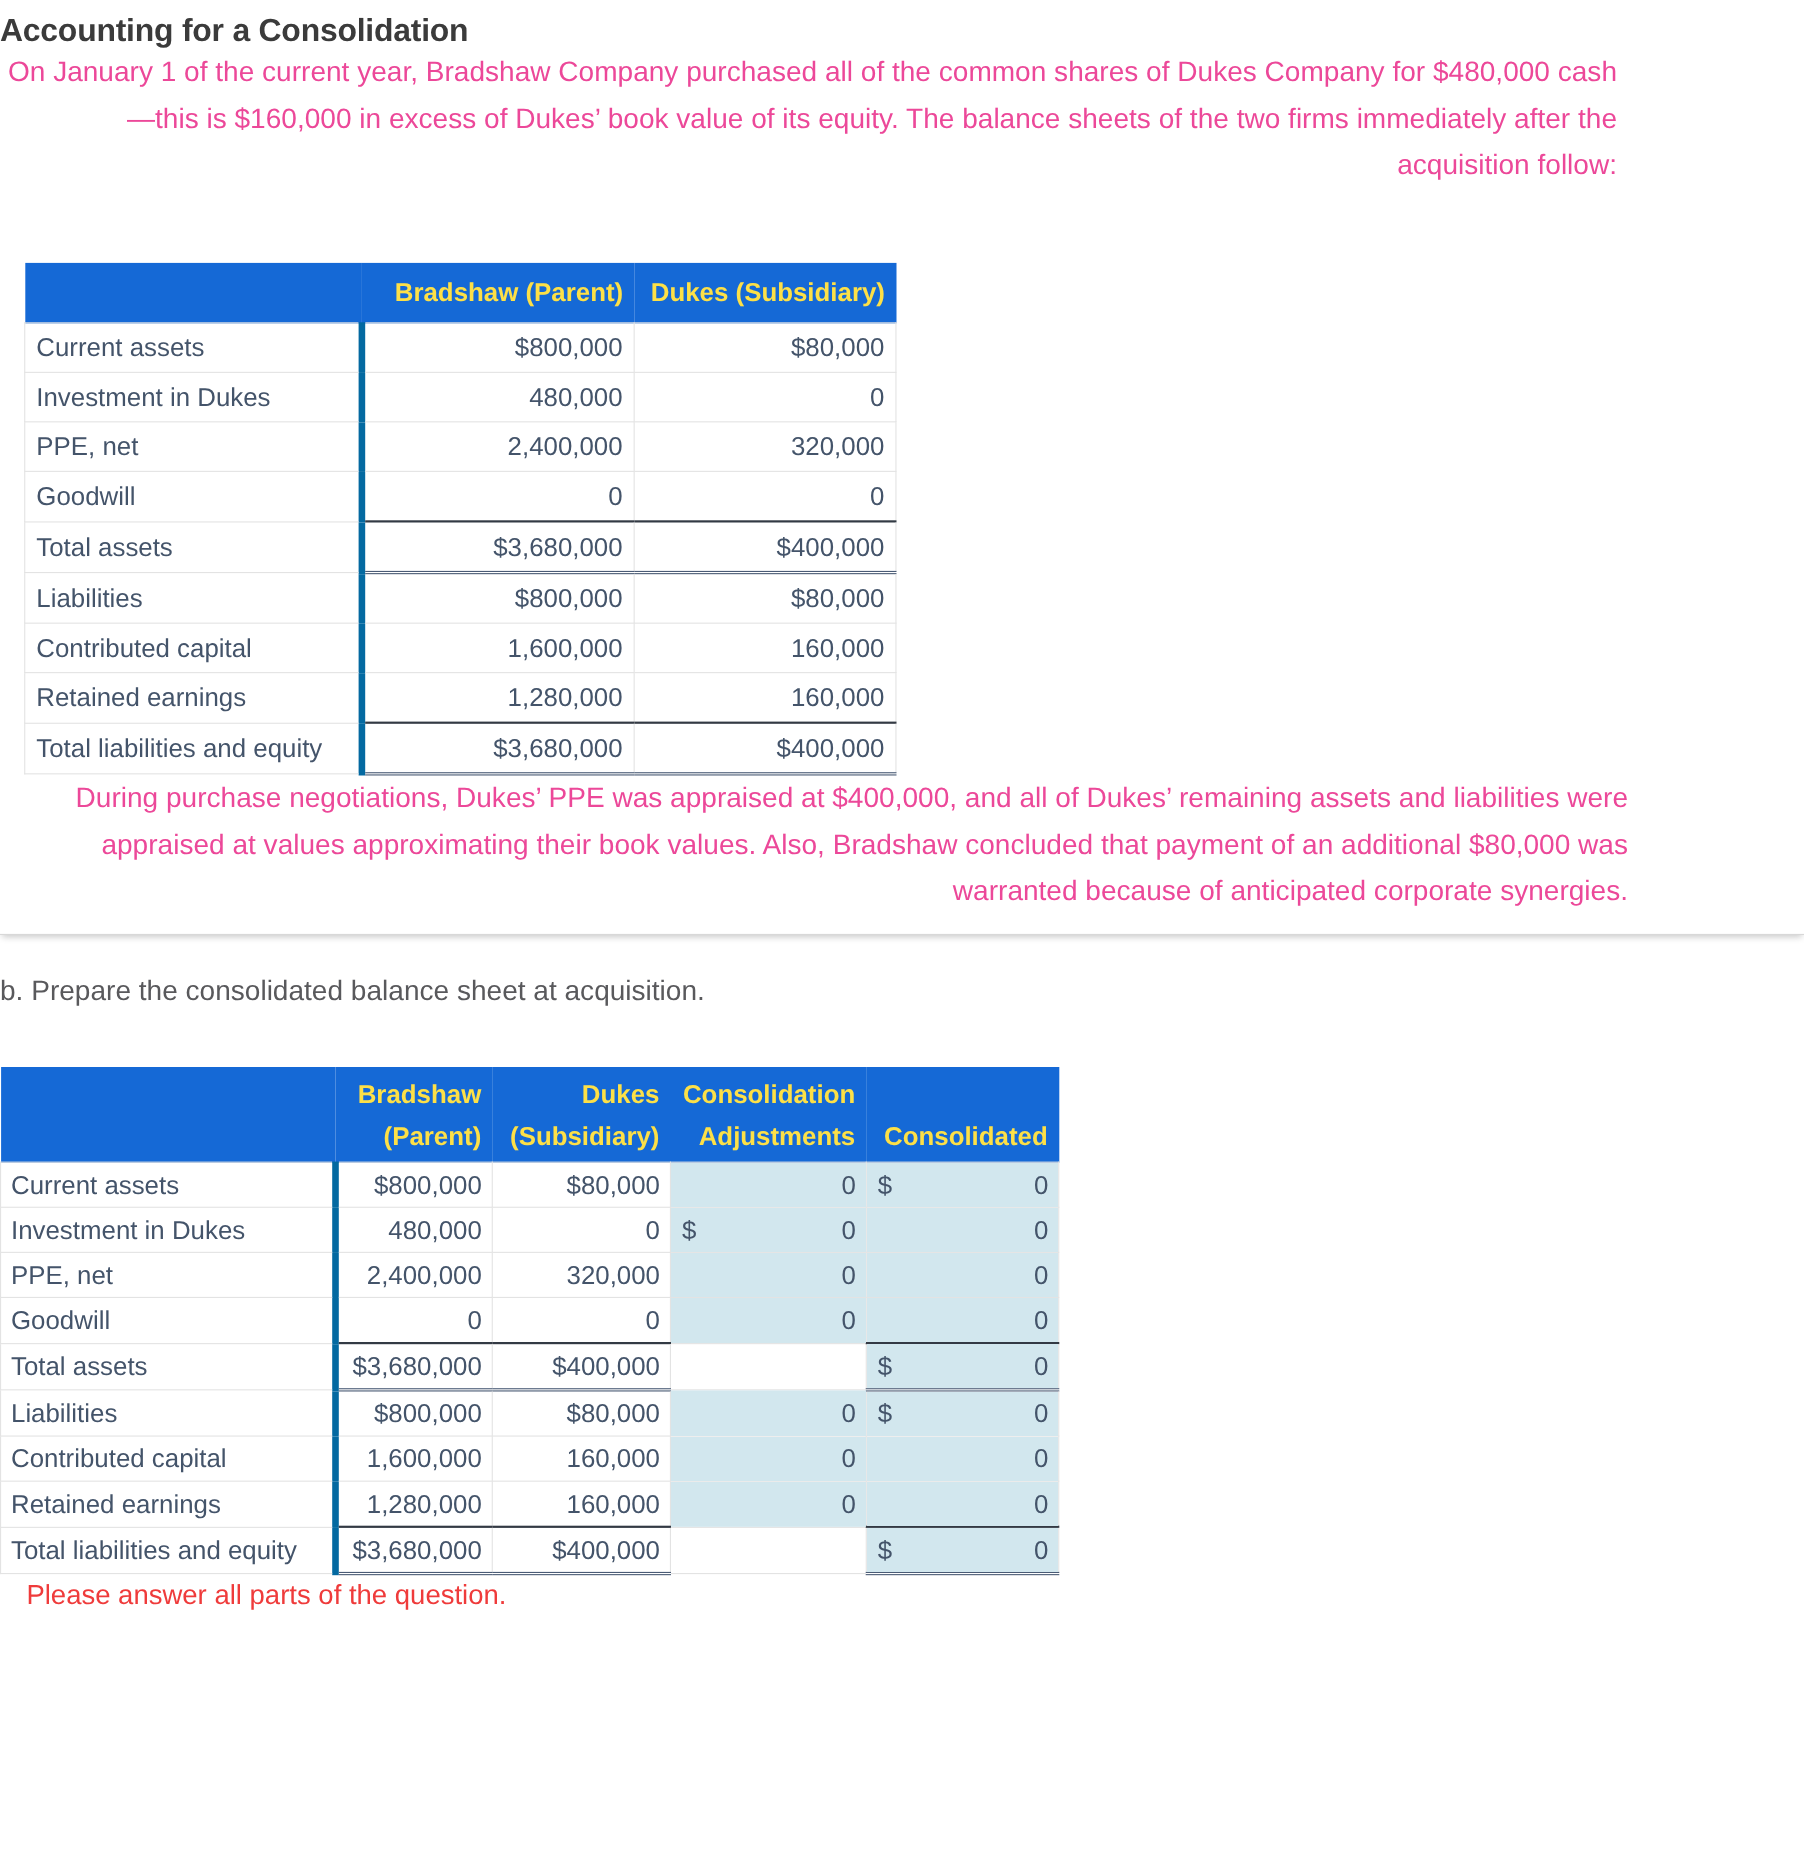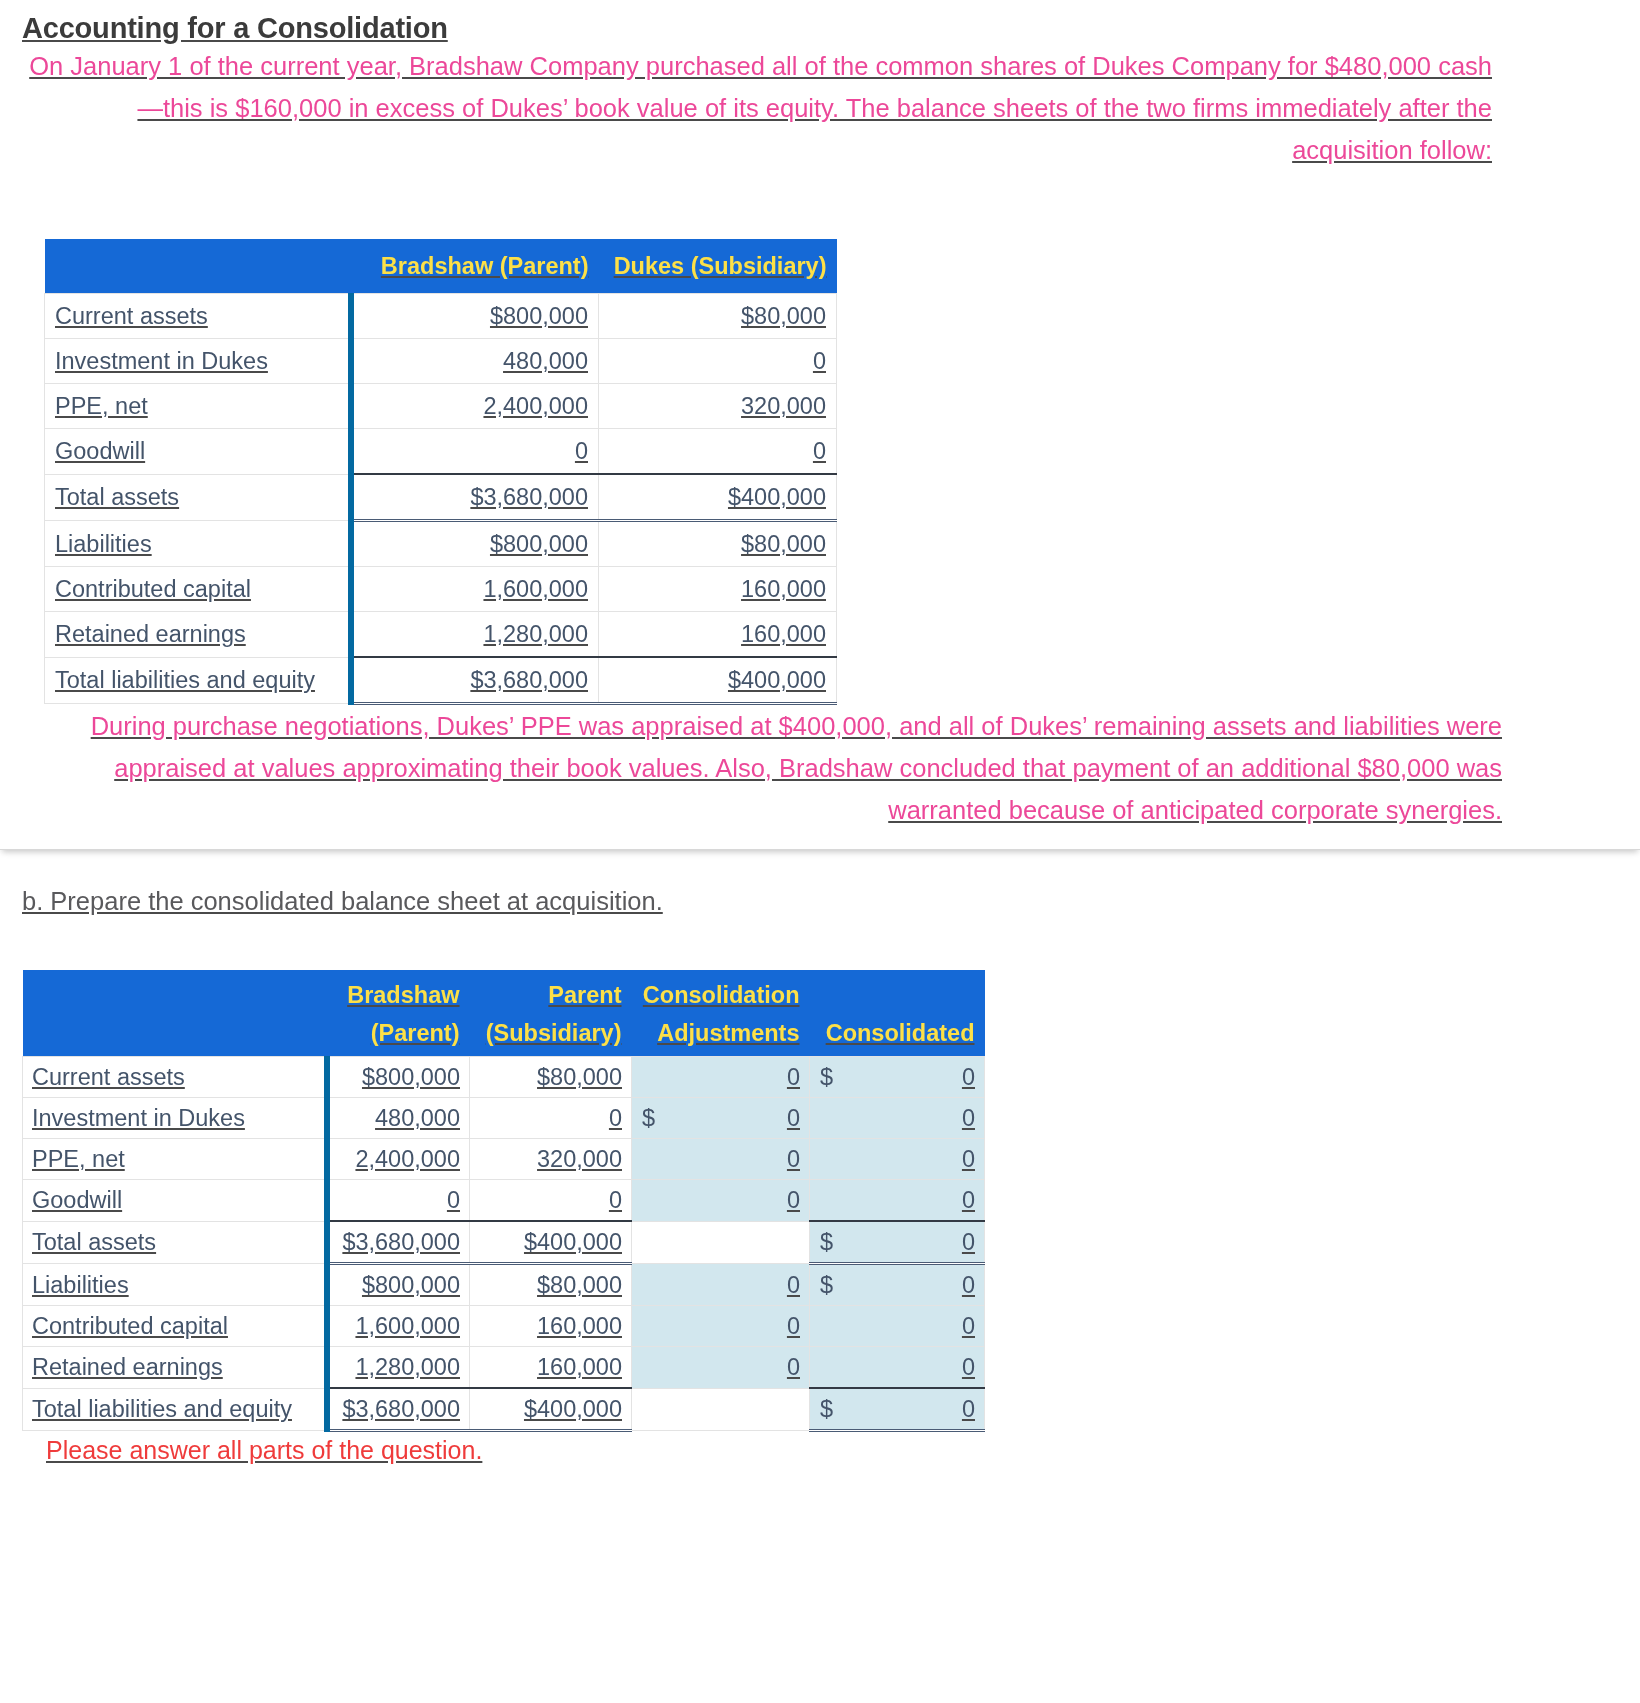--- a/index.html
+++ b/index.html
@@ -19,21 +19,21 @@
   
   .card-top {
     position: relative;
     padding: 0 0 18px 0;
     background: #ffffff;
     box-shadow: 0 4px 6px -2px rgba(0,0,0,0.22);
     border-bottom: 1px solid #d8d8d8;
     width: 1640px;
     box-sizing: border-box;
   }
-  .inner { padding-left: 22px; padding-right: 22px; text-decoration: underline; }
+  .inner { padding-right: 22px; }
 
   h1.page-title {
     font-size: 29px;
     font-weight: bold;
     color: #3b3b3b;
     margin: 0;
     padding: 12px 0 0 0;
     letter-spacing: -0.2px;
   }
 
@@ -234,21 +234,21 @@
           <col class="c4">
         </colgroup>
       <thead>
         <tr>
           <th class="blank"></th>
           <th>
             <span>Bradshaw</span><br>
             <span>(Parent)</span>
           </th>
           <th>
-            <span>Parent</span><br>
+            <span>Dukes</span><br>
             <span>(Subsidiary)</span>
           </th>
           <th>
             <span>Consolidation</span><br>
             <span>Adjustments</span>
           </th>
           <th>
             <span></span><br>
             <span>Consolidated</span>
           </th>

